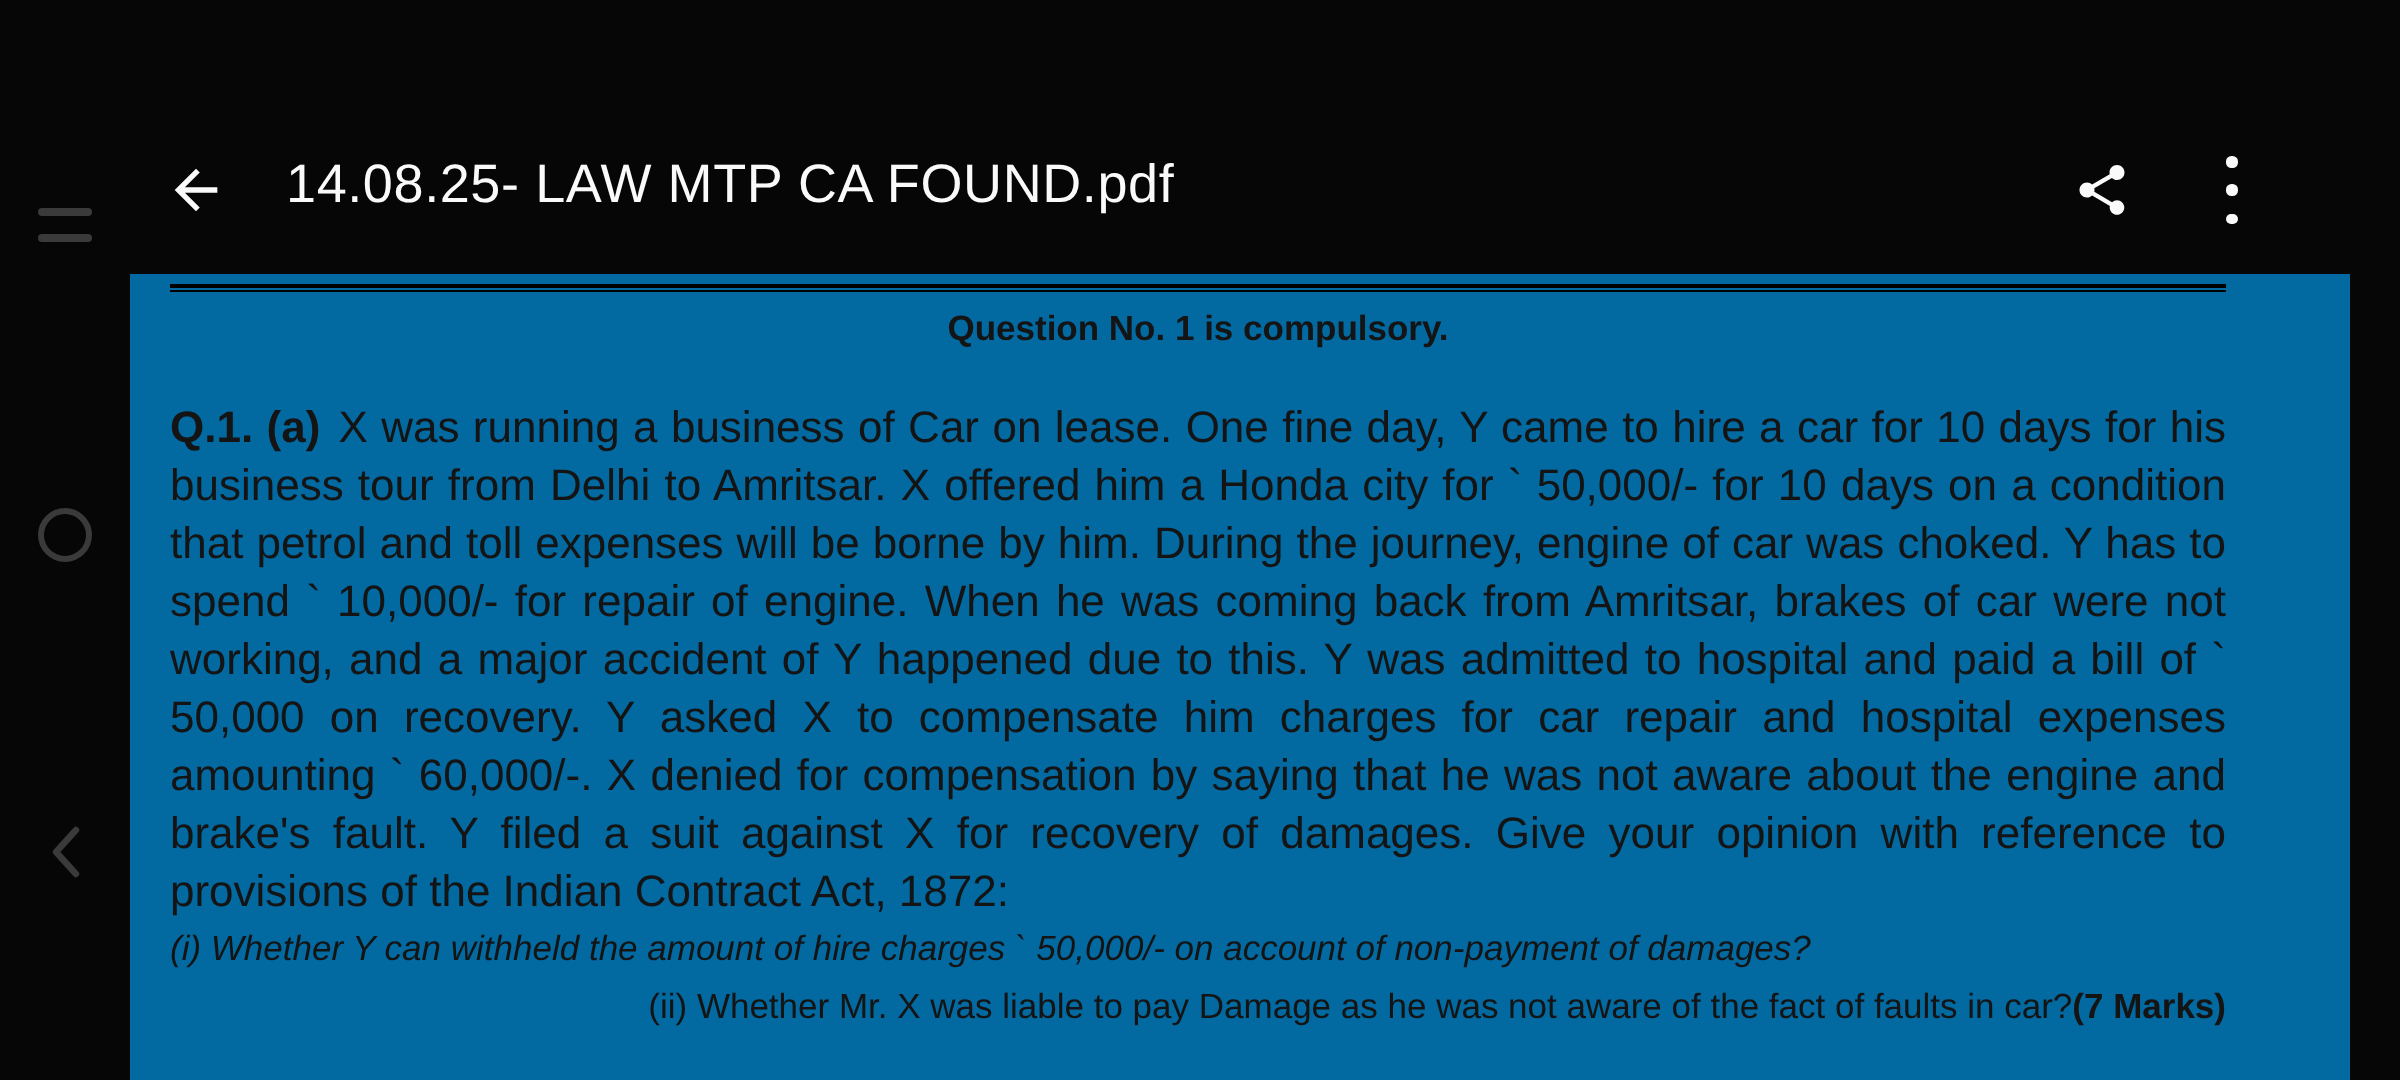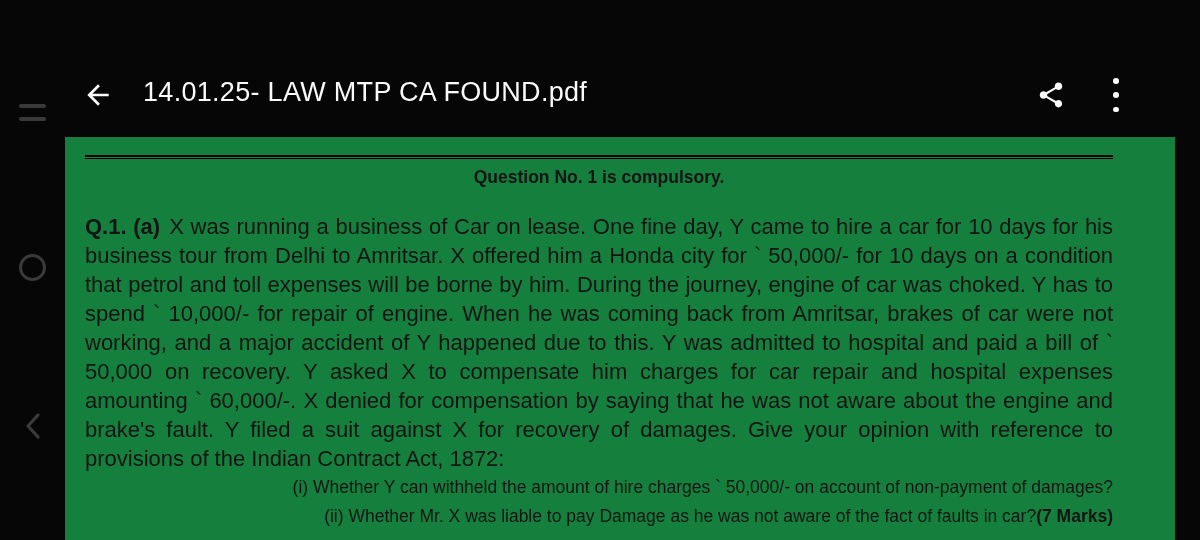--- a/index.html
+++ b/index.html
@@ -41,42 +41,42 @@
   }
   .appbar .kebab {
     position: absolute; left: 1102px; top: 78px; width: 28px; height: 34px; cursor: pointer;
     display: flex; flex-direction: column; align-items: center; justify-content: space-between;
   }
   .appbar .kebab i { width: 5.5px; height: 5.5px; background: #fafafa; border-radius: 50%; }
 
   
   .page {
     position: absolute; left: 65px; top: 137px; width: 1110px; height: 403px;
-    background: #15803d; z-index: 3;
-    padding: 18px 62px 0 20px;
+    background: #0369a1; z-index: 3;
+    padding: 5px 62px 0 20px;
     color: #141414;
   }
   .rule {
     height: 4px;
     border-top: 2.5px solid #000;
     border-bottom: 1.5px solid #000;
     margin-bottom: 7px;
   }
   .notice {
     text-align: center; font-weight: bold; font-size: 17.5px; line-height: 22px;
   }
   .notice + .notice { margin-top: 7px; }
   .q-body {
     margin-top: 24px;
     font-size: 22px; line-height: 29px;
     text-align: justify;
   }
   .q-body .q-label { font-weight: bold; margin-right: 9px; }
   .subq {
-    font-size: 17.5px; line-height: 29px; text-align: right;
+    font-size: 17.5px; line-height: 29px; text-align: left; font-style: italic;
   }
   .subq-row {
     display: flex; justify-content: flex-end; align-items: baseline;
     font-size: 17.5px; line-height: 29px;
   }
   .marks { font-weight: bold; white-space: nowrap; }
 
   svg { display: block; }
 </style>
 </head>
@@ -98,21 +98,21 @@
     </svg>
   </div>
 </aside>
 
 <header class="appbar">
   <div class="back">
     <svg width="32" height="32" viewBox="0 0 24 24">
       <path fill="#fafafa" d="M20 11H7.83l5.59-5.59L12 4l-8 8 8 8 1.41-1.41L7.83 13H20v-2z"></path>
     </svg>
   </div>
-  <div class="title">14.01.25- LAW MTP CA FOUND.pdf</div>
+  <div class="title">14.08.25- LAW MTP CA FOUND.pdf</div>
   <div class="share">
     <svg width="30" height="30" viewBox="0 0 24 24">
       <path fill="#fafafa" d="M18 16.08c-.76 0-1.44.3-1.96.77L8.91 12.7c.05-.23.09-.46.09-.7s-.04-.47-.09-.7l7.05-4.11c.54.5 1.25.81 2.04.81 1.66 0 3-1.34 3-3s-1.34-3-3-3-3 1.34-3 3c0 .24.04.47.09.7L8.04 9.81C7.5 9.31 6.79 9 6 9c-1.66 0-3 1.34-3 3s1.34 3 3 3c.79 0 1.5-.31 2.04-.81l7.12 4.16c-.05.21-.08.43-.08.65 0 1.61 1.31 2.92 2.92 2.92 1.61 0 2.92-1.31 2.92-2.92s-1.31-2.92-2.92-2.92z"></path>
     </svg>
   </div>
   <div class="kebab">
     <i></i>
       <i></i>
       <i></i>
   </div>

